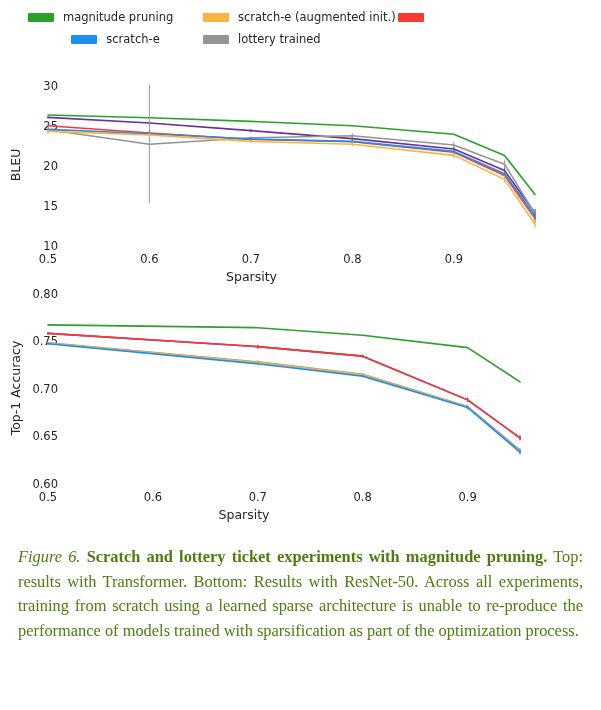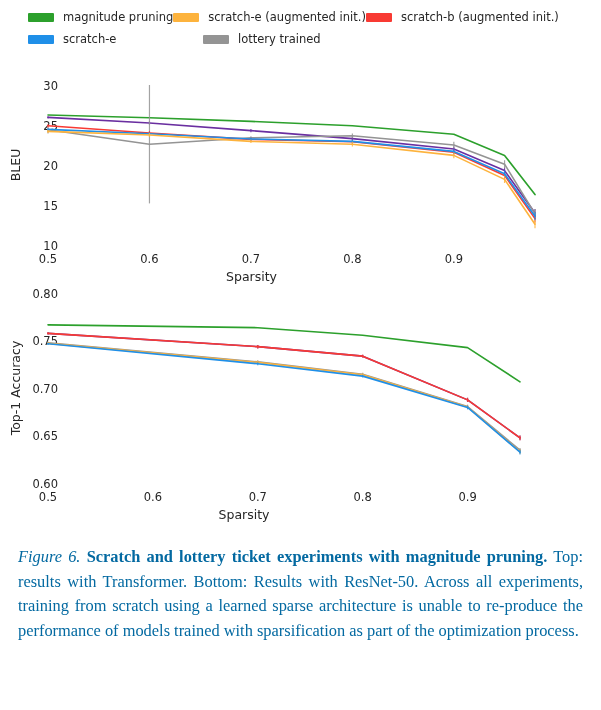--- a/index.html
+++ b/index.html
@@ -69,21 +69,21 @@
   }
   
   .caption {
     position: absolute;
     left: 18px;
     top: 545px;
     width: 565px;
     font-family: "Liberation Serif", serif;
     font-size: 16.4px;
     line-height: 24.6px;
-    color: #0369a1;
+    color: #4d7c0f;
     text-align: justify;
     text-justify: inter-word;
   }
   .caption .fig-num { font-style: italic; }
   .caption .cap-bold { font-weight: bold; }
 </style>
 </head>
 <body>
 
 <div id="figure">
@@ -93,25 +93,24 @@
       <div class="legend-item" style="margin-left:28px;width:175px;">
         <span class="legend-swatch" style="background: rgb(44, 160, 44);"></span>
         <span class="legend-label">magnitude pruning</span>
       </div>
       <div class="legend-item" style="width:195px;">
         <span class="legend-swatch" style="background: rgb(253, 179, 61);"></span>
         <span class="legend-label">scratch-e (augmented init.)</span>
       </div>
       <div class="legend-item">
         <span class="legend-swatch" style="background: rgb(248, 58, 51);"></span>
-        <span class="legend-label">scratch-b (augmented init.)</span>
       </div>
     </div>
     <div class="legend-row">
-      <div class="legend-item" style="margin-left:28px;width:175px;">
+      <div class="legend-item" style="margin-left:28px;width:175px;justify-content:center;">
         <span class="legend-swatch" style="background: rgb(31, 143, 232);"></span>
         <span class="legend-label">scratch-e</span>
       </div>
       <div class="legend-item">
         <span class="legend-swatch" style="background: rgb(148, 148, 148);"></span>
         <span class="legend-label">lottery trained</span>
       </div>
     </div>
   </div>
 

